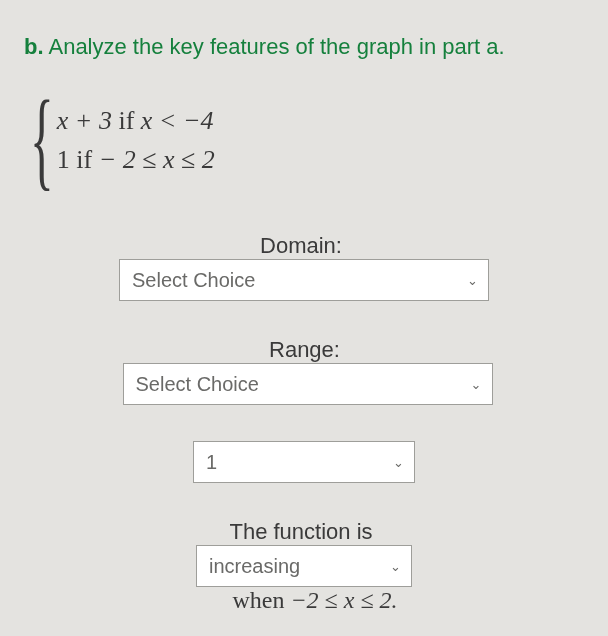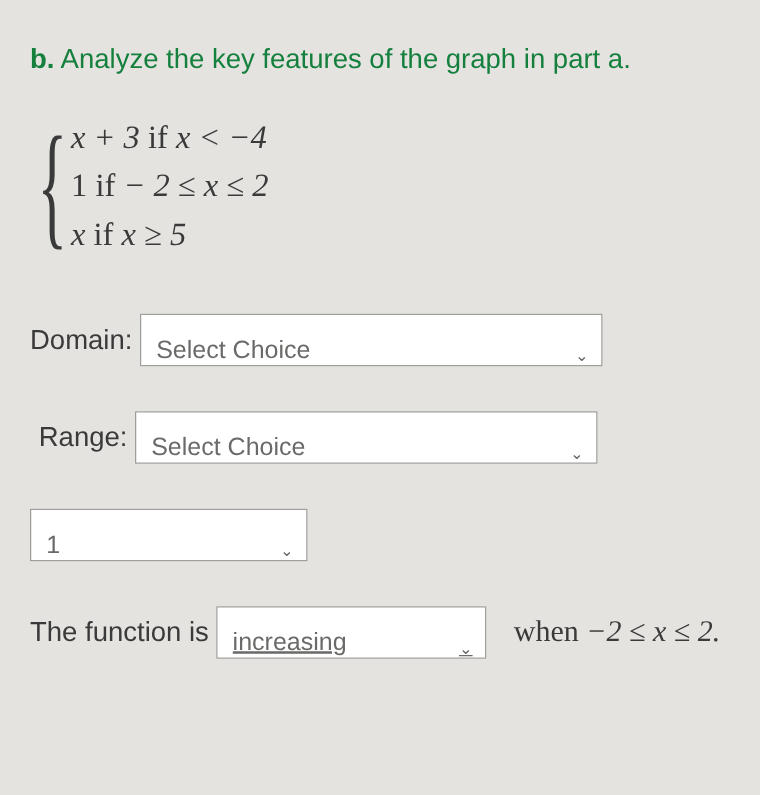--- a/index.html
+++ b/index.html
@@ -42,42 +42,43 @@
   }
   .pieces { line-height: 1.5; }
   .pieces .row { white-space: nowrap; }
   .upr { font-style: normal; }
   .fields { }
   .field-row {
     display: flex;
     align-items: center;
     margin-bottom: 36px;
     font-size: 22px;
+    flex-direction: column;
   }
   .label { margin-right: 6px; }
   .select {
     background: #fff;
     border: 1px solid #9e9e9a;
     height: 42px;
     display: flex;
-    align-items: flex-end;
+    align-items: center;
     justify-content: space-between;
     padding: 0 10px 0 12px;
     font-size: 20px;
     color: #6a6a68;
   }
   .select .val { white-space: nowrap; overflow: hidden; }
   .select .icon {
     font-size: 13px;
     color: #6a6a68;
     margin-left: 8px;
   }
   .w-wide { width: 370px; }
   .w-mid  { width: 222px; }
-  .w-inc  { width: 216px; text-decoration: underline; }
+  .w-inc  { width: 216px; }
   .range-row { margin-left: 7px; }
   .cond {
     font-family: "Times New Roman", Times, serif;
     font-style: normal;
     font-size: 24px;
     margin-left: 22px;
   }
   .cond .it { font-style: italic; }
 </style>
 </head>
@@ -96,25 +97,20 @@
       <span class="row">
         <span>x + 3</span>
         <span class="upr">if</span>
         <span>x &lt; −4</span>
       </span><br>
       <span class="row">
         <span class="upr">1</span>
         <span class="upr">if</span>
         <span>− 2 ≤ x ≤ 2</span>
       </span><br>
-      <span class="row">
-        <span>x</span>
-        <span class="upr">if</span>
-        <span>x ≥ 5</span>
-      </span>
     </span>
   </div>
 
   <div class="fields">
 
     <div class="field-row">
       <span class="label">Domain:</span>
       <div class="select w-wide">
         <span class="val">Select Choice</span>
         <span class="icon">⌄</span>

